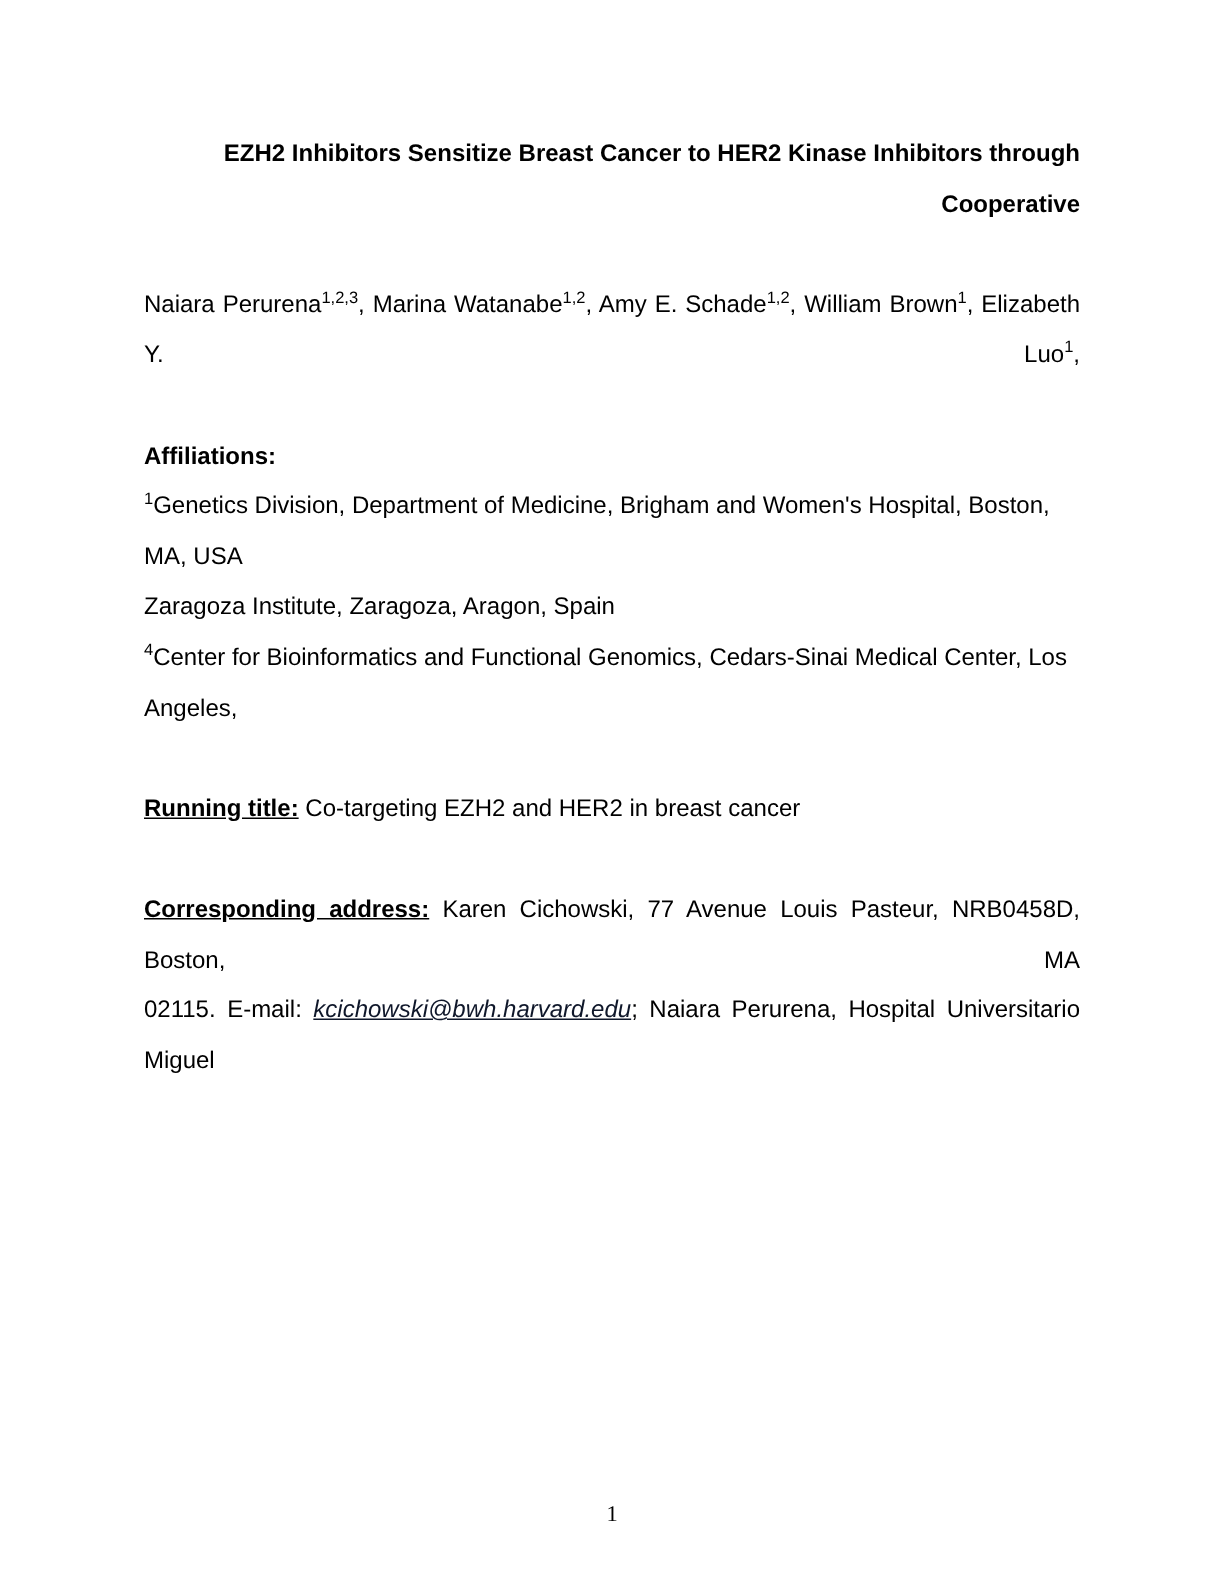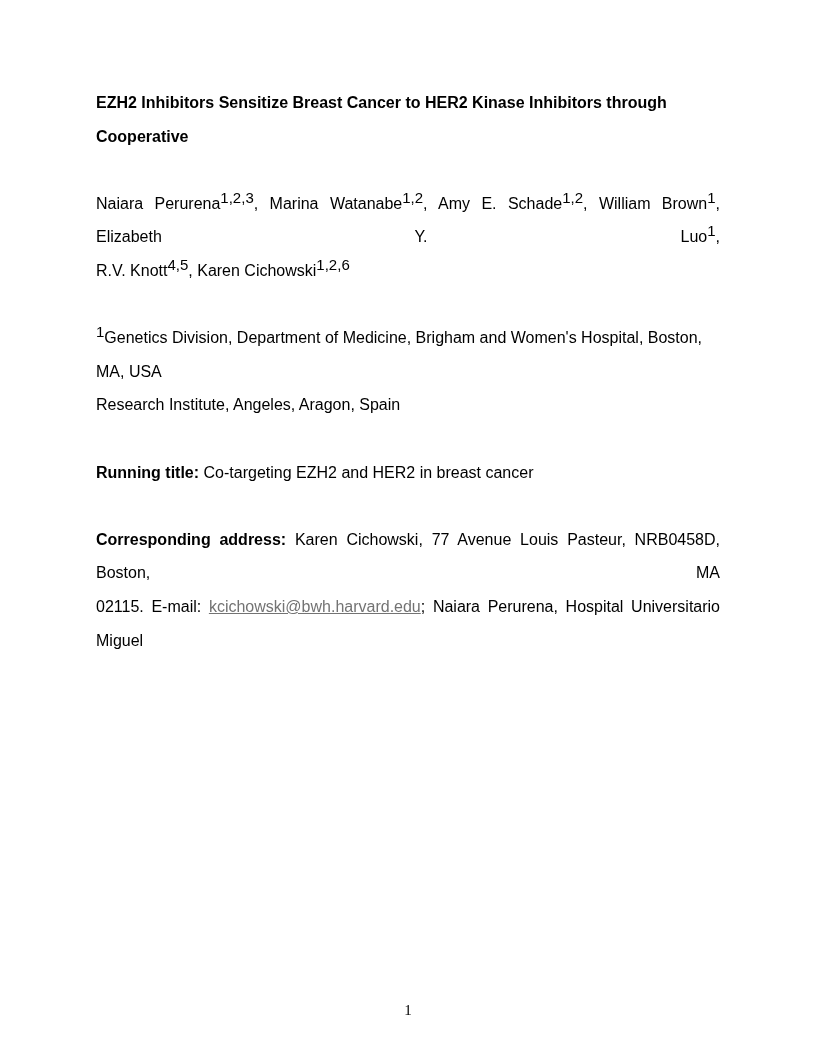--- a/index.html
+++ b/index.html
@@ -16,34 +16,35 @@
     position: relative;
     width: 816px; height: 1056px;
     padding: 86px 96px 0 96px;
     background: #ffffff;
   }
   .line {
     line-height: 33.6px;
     white-space: pre-wrap;
   }
   .blank { height: 33.6px; }
-  .center { text-align: left; }
+  .center { text-align: right; }
   .bold { font-weight: bold; }
   
   .jl { text-align: justify; text-align-last: justify; }
   sup {
-    font-size: 15px;
+    font-size: 11px;
     vertical-align: super;
     line-height: 0;
   }
-  b { font-weight: bold; }
+  b { font-weight: bold; text-decoration: underline; }
   a.link {
-    color: #737373;
+    color: #0f172a;
     text-decoration: underline;
     cursor: pointer;
+    font-style: italic;
   }
   .footer {
     position: absolute;
     left: 0; right: 0;
     top: 1000px;
     text-align: center;
     font-family: "Liberation Serif", serif;
     font-size: 15px;
     line-height: 20px;
   }
@@ -54,28 +55,29 @@
 <div class="page">
 
   <div>
     <div class="line center bold">EZH2 Inhibitors Sensitize Breast Cancer to HER2 Kinase Inhibitors through Cooperative</div>
   </div>
 
   <div class="blank"></div>
 
   <div>
     <div class="line jl">Naiara Perurena<sup>1,2,3</sup>, Marina Watanabe<sup>1,2</sup>, Amy E. Schade<sup>1,2</sup>, William Brown<sup>1</sup>, Elizabeth Y. Luo<sup>1</sup>,</div>
-    <div class="line">R.V. Knott<sup>4,5</sup>, Karen Cichowski<sup>1,2,6</sup></div>
   </div>
 
   <div class="blank"></div>
 
   <div>
+    <div class="line bold">Affiliations:</div>
     <div class="line"><sup>1</sup>Genetics Division, Department of Medicine, Brigham and Women's Hospital, Boston, MA, USA</div>
-    <div class="line">Research Institute, Angeles, Aragon, Spain</div>
+    <div class="line">Zaragoza Institute, Zaragoza, Aragon, Spain</div>
+    <div class="line"><sup>4</sup>Center for Bioinformatics and Functional Genomics, Cedars-Sinai Medical Center, Los Angeles,</div>
   </div>
 
   <div class="blank"></div>
 
   <div>
     <div class="line"><b>Running title:</b> Co-targeting EZH2 and HER2 in breast cancer</div>
   </div>
 
   <div class="blank"></div>
 

